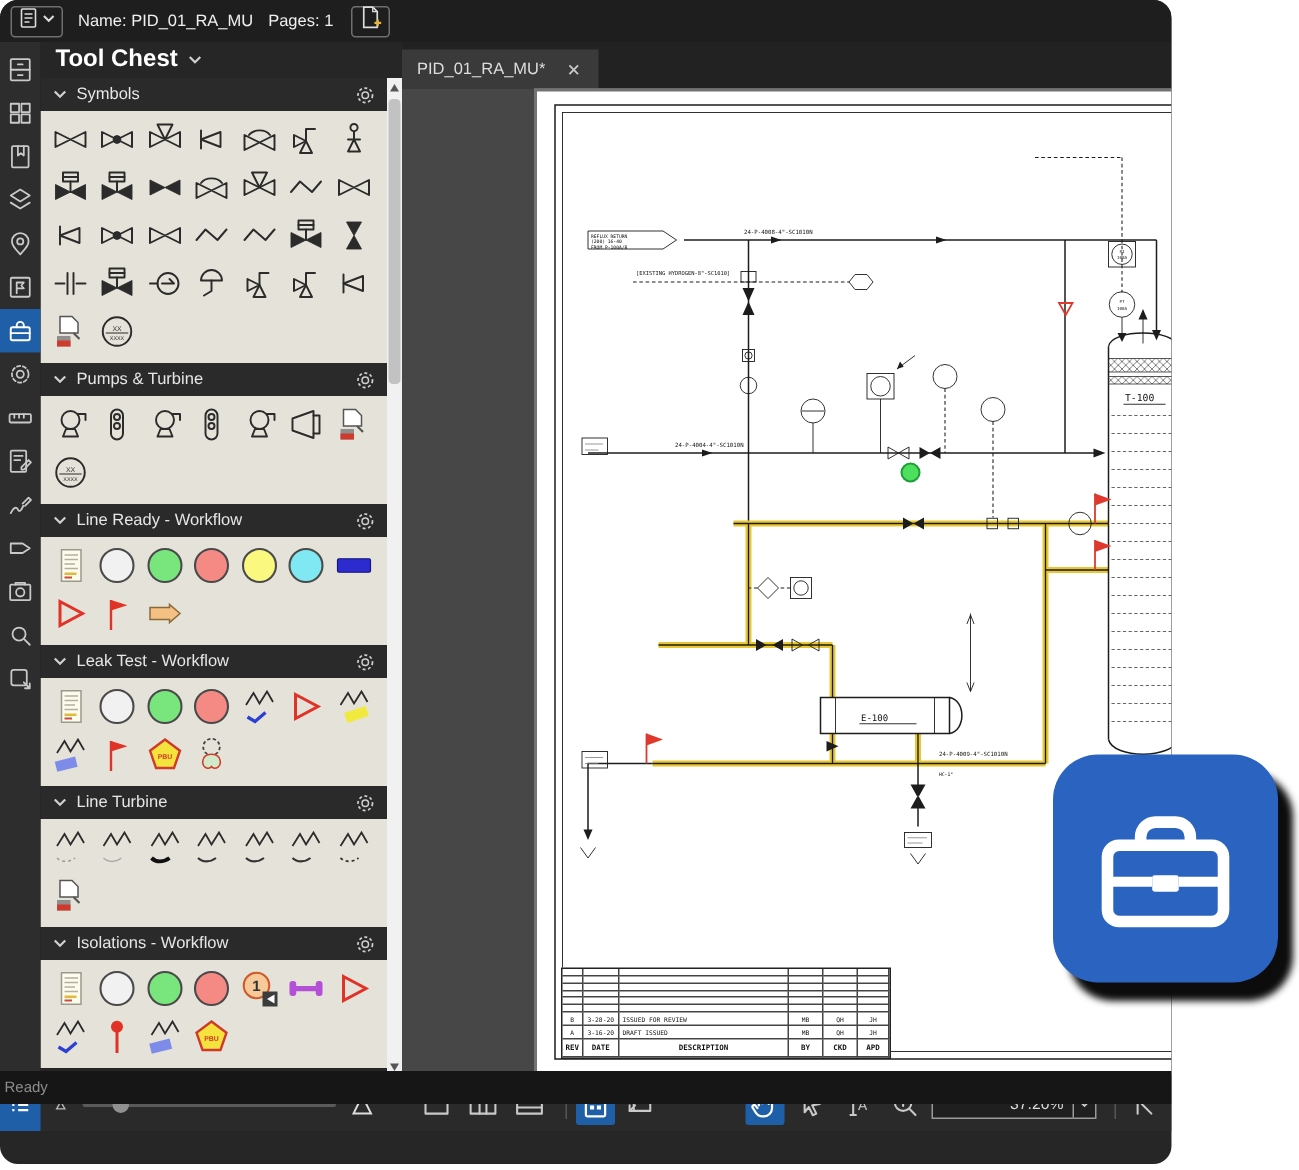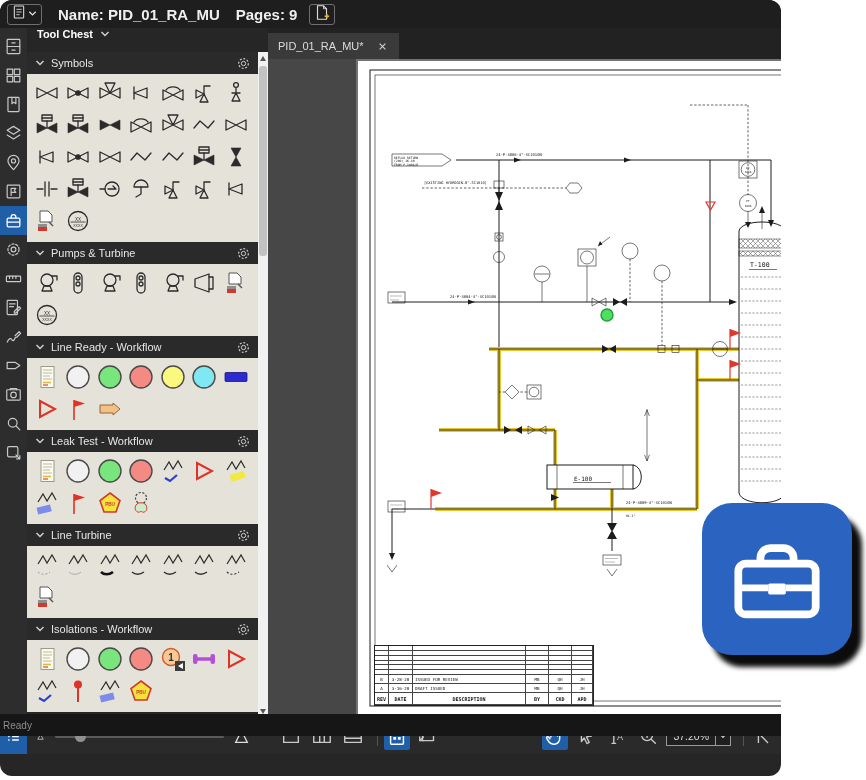--- a/index.html
+++ b/index.html
@@ -5,29 +5,29 @@
   html,body{margin:0;padding:0;background:#fff;width:866px;height:780px;
     font-family:"Liberation Sans",sans-serif;-webkit-font-smoothing:antialiased;}
   *{box-sizing:border-box;}
   .app{position:absolute;left:0;top:0;width:781px;height:776px;border-radius:12px;
     overflow:hidden;background:#262626;}
   
   .titlebar{position:absolute;left:0;top:0;width:100%;height:28px;background:#1e1e1e;
     display:flex;align-items:center;color:#efefef;}
   .tb-btn{border:1px solid #6f6f6f;border-radius:3px;height:21px;display:flex;
     align-items:center;padding:0 3px;margin-left:7px;cursor:pointer;}
-  .tb-text{font-size:15px;font-weight:bold;margin-left:16px;white-space:nowrap;}
+  .tb-text{font-size:11px;font-weight:normal;margin-left:10px;white-space:nowrap;}
   
   .rail{position:absolute;left:0;top:28px;width:27px;height:690px;background:#2d2d2d;}
   .rail-item{width:27px;height:29px;display:flex;align-items:center;justify-content:center;cursor:pointer;}
   .rail-item.active{background:#1f5fa8;}
   
   .panel{position:absolute;left:27px;top:28px;width:231px;height:690px;background:#262626;overflow:hidden;}
-  .tc-title{height:24px;display:flex;align-items:flex-start;padding-left:10px;color:#fff;
-    font-size:11px;font-weight:bold;}
+  .tc-title{height:24px;display:flex;align-items:center;padding-left:10px;color:#fff;
+    font-size:16px;font-weight:bold;}
   .tc-title svg{margin-left:6px;}
   .sec-hdr{height:22px;background:#2a2a2a;display:flex;align-items:center;padding:0 7px;cursor:pointer;}
   .sec-hdr .lbl{color:#e6e6e6;font-size:11px;margin-left:5px;}
   .sec-hdr .gear{margin-left:auto;cursor:pointer;display:flex;}
   .sec-grid{background:#e5e3d9;padding:3px 4px;display:flex;flex-wrap:wrap;align-content:flex-start;overflow:hidden;}
   .tool{width:31.5px;height:32px;display:flex;align-items:center;justify-content:center;cursor:pointer;}
   
   .tc-scroll{position:absolute;left:258px;top:52px;width:10px;height:666px;background:#f1f1f1;}
   .tc-scroll .thumb{position:absolute;left:1px;width:8px;top:14px;height:190px;background:#c2c2c2;border-radius:3px;}
   .arr{position:absolute;left:2px;width:0;height:0;border-left:3px solid transparent;border-right:3px solid transparent;}
@@ -68,21 +68,21 @@
   .slider{width:231px;height:36px;display:flex;align-items:center;padding:0 8px;flex:0 0 auto;}
   .slider .track{flex:1;height:3px;background:#5a5a5a;border-radius:2px;margin:0 9px;position:relative;}
   .slider .thumb{position:absolute;left:12%;top:-4px;width:11px;height:11px;border-radius:50%;background:#909090;cursor:pointer;}
   .sgap{width:10px;flex:0 0 auto;}
   .docbar{flex:1;height:36px;display:flex;align-items:center;padding-left:10px;}
   .db-btn{width:26px;height:28px;display:flex;align-items:center;justify-content:center;cursor:pointer;border-radius:2px;margin-right:5px;flex:0 0 auto;}
   .db-btn.active{background:#1f5fa8;}
   .db-div{width:1px;height:20px;background:#555;margin:0 6px;flex:0 0 auto;}
   .zoom-combo{height:20px;border:1px solid #9a9a9a;background:#1f1f1f;color:#ddd;font-size:10.5px;
     display:flex;align-items:center;margin-right:6px;cursor:pointer;flex:0 0 auto;}
-  .zoom-combo .val{padding:0 6px;min-width:44px;}
+  .zoom-combo .val{padding:0 6px;min-width:44px;margin-left:45px;}
   .zoom-combo .chev{width:15px;height:100%;border-left:1px solid #9a9a9a;display:flex;align-items:center;justify-content:center;}
   .spacer{flex:1;}
   
   .statusbar{position:absolute;left:0;top:714px;width:781px;height:22px;background:#161616;
     color:#8d8d8d;font-size:10px;display:flex;align-items:center;padding-left:3px;}
   
   .badge{position:absolute;left:702px;top:503px;width:150px;height:152px;background:#2a64c0;
     border-radius:30px;box-shadow:10px 12px 5px #0c0c0c;display:flex;align-items:center;
     justify-content:center;z-index:50;}
 </style>
@@ -99,21 +99,21 @@
             <path d="M8 8h8M8 12h8M8 16h5" stroke="#dcdcdc" stroke-width="1.3" fill="none"></path>
           </svg>
       </span>
       <span>
         <svg width="11" height="11" viewBox="0 0 12 12">
             <path d="M2.5 4l3.5 3.5L9.5 4" stroke="#dcdcdc" stroke-width="1.5" fill="none"></path>
           </svg>
       </span>
     </div>
     <span class="tb-text">Name: PID_01_RA_MU</span>
-    <span class="tb-text">Pages: 9</span>
+    <span class="tb-text">Pages: 1</span>
     <div class="tb-btn" style="margin-left:12px;">
       <span>
         <svg width="18" height="19" viewBox="0 0 24 24">
             <path d="M6 3h8l4 4v14H6z" stroke="#dcdcdc" stroke-width="1.5" fill="none"></path>
             <path d="M14 3v4h4" stroke="#dcdcdc" stroke-width="1.2" fill="none"></path>
             <path d="M15.5 17h6M18.5 14v6" stroke="#e8b53c" stroke-width="1.8"></path>
           </svg>
       </span>
     </div>
   </div>

